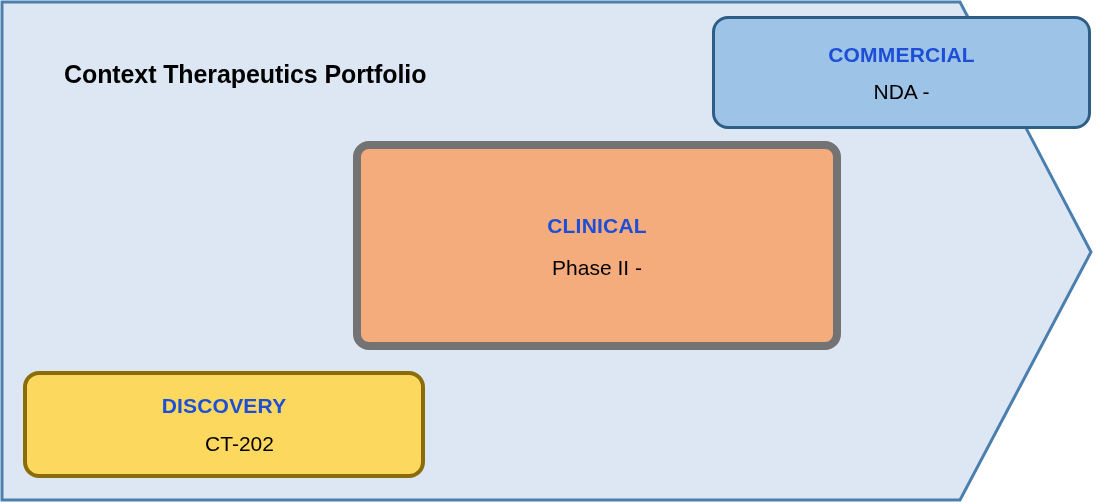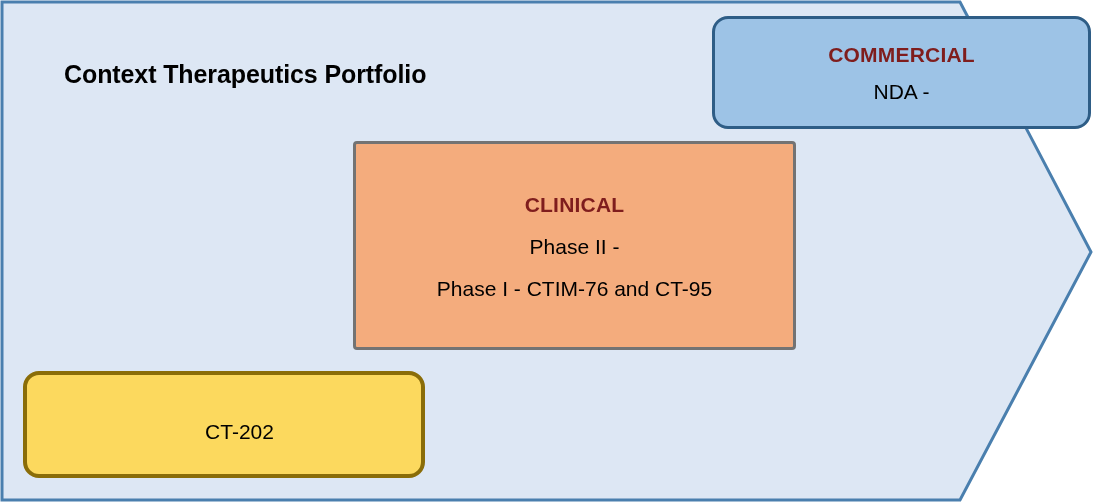--- a/index.html
+++ b/index.html
@@ -27,21 +27,21 @@
   .stage-box {
     position: absolute;
     box-sizing: border-box;
     display: flex;
     flex-direction: column;
     align-items: center;
     justify-content: center;
   }
   .stage-title {
     font-weight: bold;
-    color: #7f1d1d;
+    color: #1d4ed8;
     text-align: center;
     letter-spacing: 0.2px;
   }
   .stage-line {
     color: #000000;
     text-align: left;
     white-space: nowrap;
   }
 
   
@@ -67,25 +67,25 @@
     border-radius: 16px;
     padding-top: 2px;
   }
   #commercial-box .stage-title { font-size: 21px; }
   #commercial-box .stage-line  { font-size: 21px; margin-top: 13px; }
 
   
   #clinical-box {
     left: 353px;
     top: 141px;
-    width: 443px;
+    width: 488px;
     height: 209px;
     background: #f4ac7d;
-    border: 3px solid #737373;
-    border-radius: 4px;
+    border: 8px solid #737373;
+    border-radius: 16px;
   }
   #clinical-box .stage-title { font-size: 21px; margin-top: 2px; }
   #clinical-box .stage-line  { font-size: 21px; margin-top: 18px; }
 
   
   #discovery-box {
     left: 23px;
     top: 371px;
     width: 402px;
     height: 107px;
@@ -108,20 +108,20 @@
   <div id="portfolio-title">Context Therapeutics Portfolio</div>
 
   <div class="stage-box" id="commercial-box">
     <div class="stage-title">COMMERCIAL</div>
     <div class="stage-line">NDA  -</div>
   </div>
 
   <div class="stage-box" id="clinical-box">
     <div class="stage-title">CLINICAL</div>
     <div class="stage-line">Phase II  -</div>
-    <div class="stage-line">Phase I  -  CTIM-76 and CT-95</div>
   </div>
 
   <div class="stage-box" id="discovery-box">
+    <div class="stage-title">DISCOVERY</div>
     <div class="stage-line">CT-202</div>
   </div>
 
 </div>
 
 </body></html>

